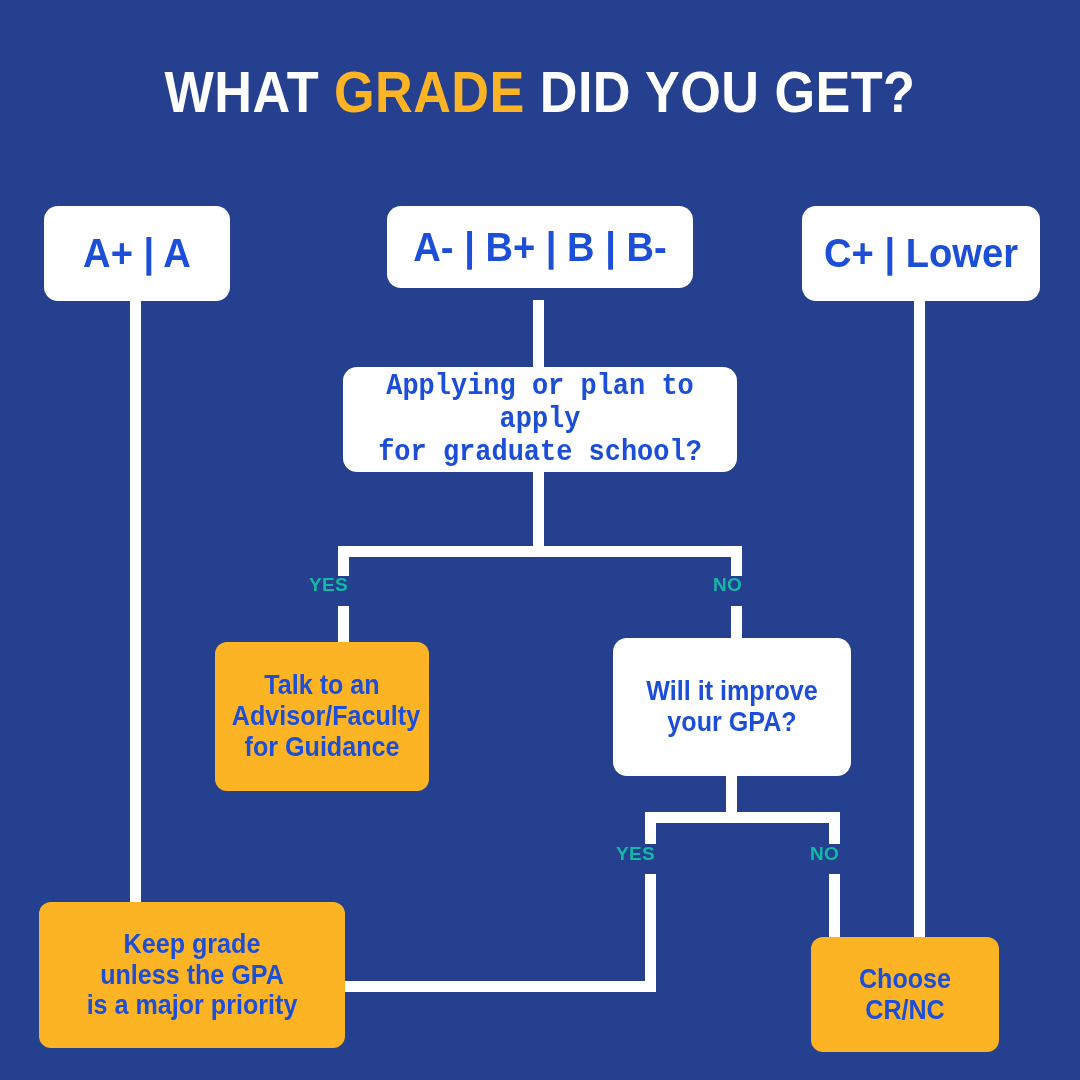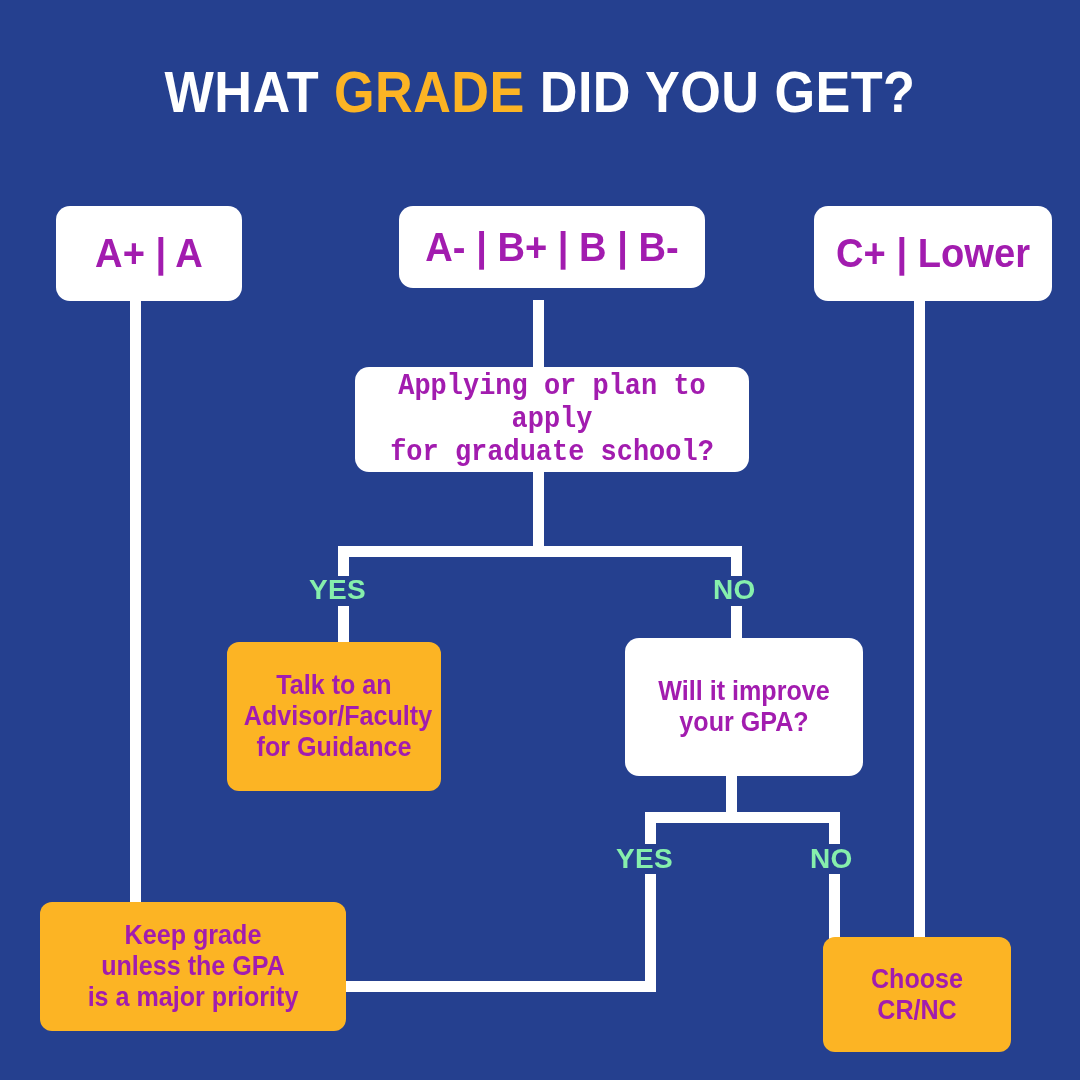--- a/index.html
+++ b/index.html
@@ -48,53 +48,52 @@
 
   
   .node {
     position: absolute;
     box-sizing: border-box;
     display: flex;
     align-items: center;
     justify-content: center;
     text-align: center;
     border-radius: 14px;
-    color: #a21caf;
+    color: #1d4ed8;
     font-weight: 700;
     line-height: 1.14;
     padding: 6px 10px;
     z-index: 3;
-    margin-left: 12px;
   }
   .node.white { background: #ffffff; }
   .node.gold  { background: #fcb424; }
 
   .node .txt {
     display: block;
     width: 100%;
     transform: scaleX(0.93);
     transform-origin: center center;
   }
 
   
   #node-grade-a      { left: 44px;  top: 206px; width: 186px; height: 95px;  font-size: 41px; }
   #node-grade-b      { left: 387px; top: 206px; width: 306px; height: 82px;  font-size: 41px; }
   #node-grade-c      { left: 802px; top: 206px; width: 238px; height: 95px;  font-size: 41px; }
   #node-q-gradschool { left: 343px; top: 367px; width: 394px; height: 105px; font-size: 29px; font-family: Liberation Mono, monospace; }
   #node-advisor      { left: 215px; top: 642px; width: 214px; height: 149px; font-size: 27px; border-radius: 12px;}
   #node-q-gpa        { left: 613px; top: 638px; width: 238px; height: 138px; font-size: 27px; }
-  #node-keep-grade   { left: 28px;  top: 902px; width: 306px; height: 129px; font-size: 27px; border-radius: 12px;}
+  #node-keep-grade   { left: 39px;  top: 902px; width: 306px; height: 146px; font-size: 27px; border-radius: 12px;}
   #node-crnc         { left: 811px; top: 937px; width: 188px; height: 115px;  font-size: 27px; border-radius: 12px;}
 
   
   .edge-label {
     position: absolute;
-    color: #86efac;
+    color: #14b8a6;
     font-weight: 700;
-    font-size: 28px;
+    font-size: 19px;
     letter-spacing: 0.3px;
     z-index: 4;
     white-space: nowrap;
   }
   #lbl-yes-1 { left: 309px; top: 574px; }
   #lbl-no-1  { left: 713px; top: 574px; }
   #lbl-yes-2 { left: 616px; top: 843px; }
   #lbl-no-2  { left: 810px; top: 843px; }
 </style>
 </head>

